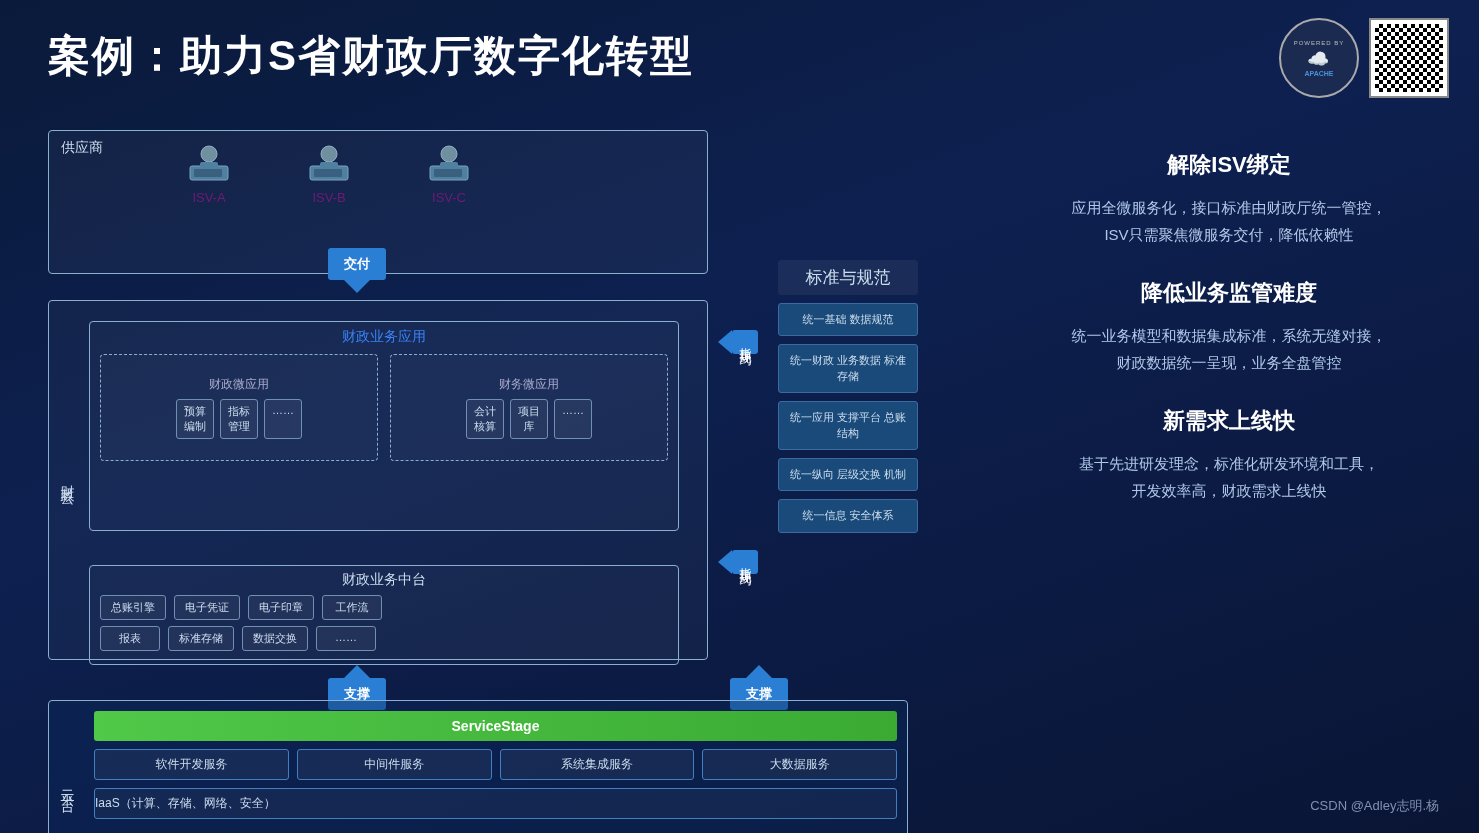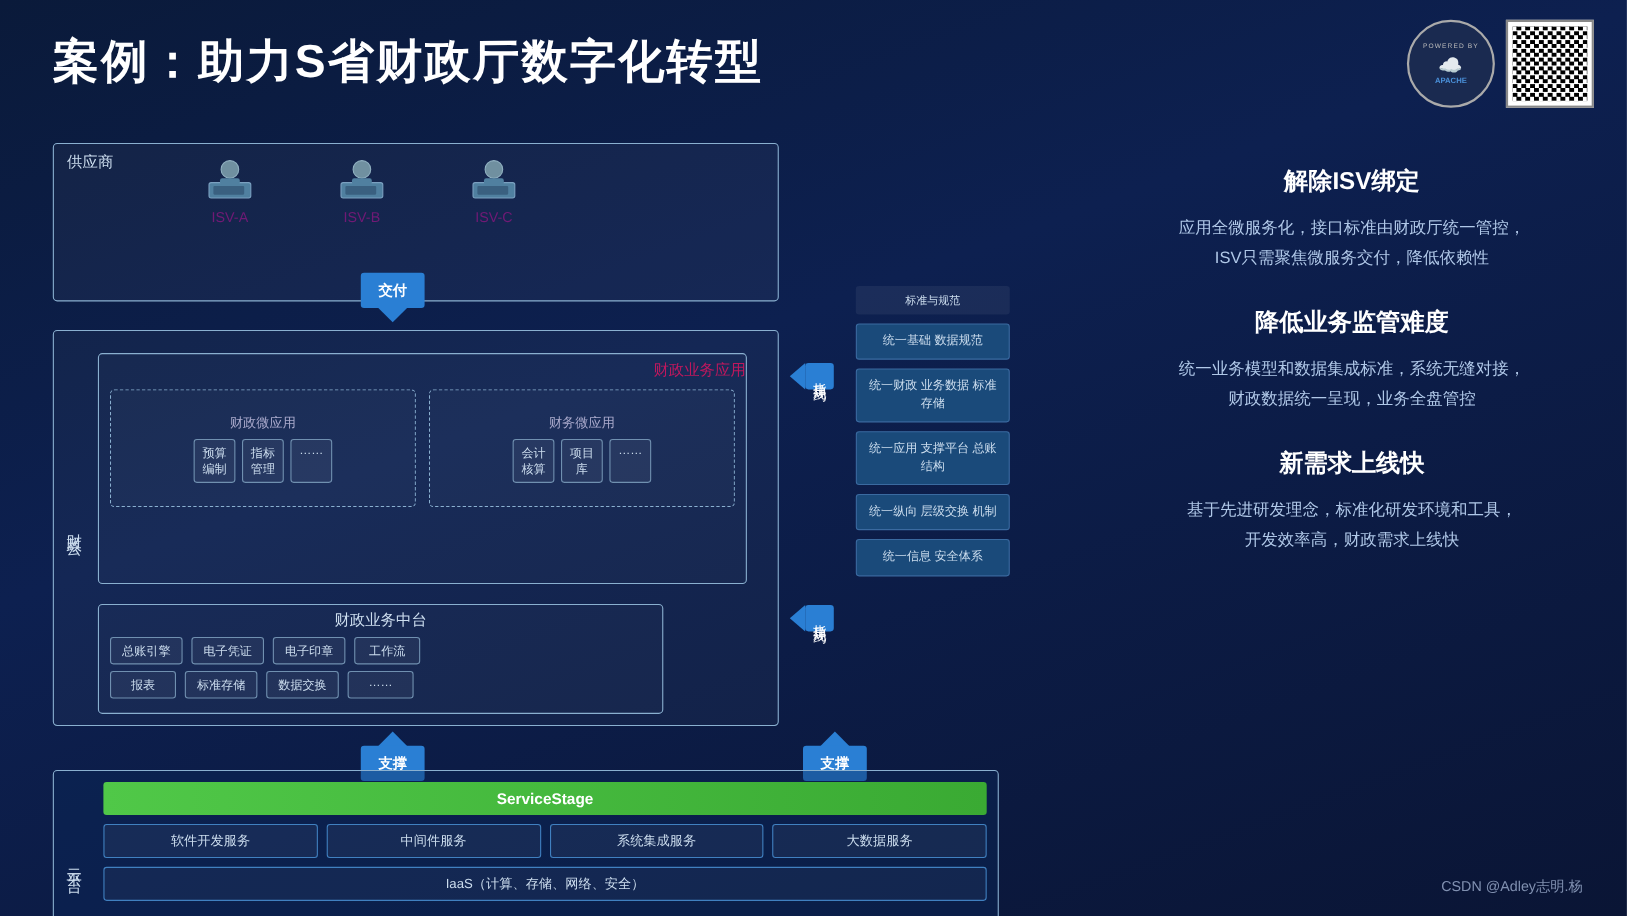--- a/index.html
+++ b/index.html
@@ -184,23 +184,23 @@
       position: absolute;
       top: 20px;
       left: 40px;
       width: 590px;
       height: 210px;
       border: 1.5px solid #8ab0d0;
       background: rgba(255,255,255,0.02);
       border-radius: 4px;
     }
     .biz-app-title {
-      text-align: right;
+      text-align: center;
       font-size: 14px;
-      color: #be185d;
+      color: #3b82f6;
       padding-top: 6px;
     }
 
     
     .micro-apps-row {
       display: flex;
       gap: 12px;
       position: absolute;
       top: 32px;
       left: 10px;
@@ -232,23 +232,23 @@
       font-size: 11px;
       color: #cde;
       padding: 4px 7px;
       background: rgba(255,255,255,0.05);
       text-align: center;
     }
 
     
     .biz-middle-box {
       position: absolute;
-      top: 248px;
+      top: 264px;
       left: 40px;
-      width: 514px;
+      width: 590px;
       height: 100px;
       border: 1.5px solid #8ab0d0;
       background: rgba(255,255,255,0.02);
       border-radius: 4px;
     }
     .biz-middle-title {
       text-align: center;
       font-size: 14px;
       color: #cde;
       padding-top: 5px;
@@ -354,38 +354,38 @@
       border-radius: 3px;
       text-align: center;
       font-size: 12px;
       color: #cde;
       padding: 6px 0;
       background: rgba(255,255,255,0.05);
     }
     .iaas-bar {
       border: 1px solid #4080c0;
       border-radius: 3px;
-      text-align: center;
+      text-align: left;
       font-size: 12px;
       color: #cde;
       padding: 6px 0;
       background: rgba(255,255,255,0.04);
     }
 
     
     .standards-panel {
       position: absolute;
       top: 130px;
       left: 730px;
       width: 140px;
       bottom: 230px;
     }
     .standards-title {
       text-align: center;
-      font-size: 10px;
+      font-size: 17px;
       color: #cde;
       margin-bottom: 8px;
       padding: 6px 0;
       background: rgba(255,255,255,0.06);
       border-radius: 3px;
     }
     .standard-item {
       background: #1a4a7a;
       border: 1px solid #3a6aa0;
       border-radius: 3px;

